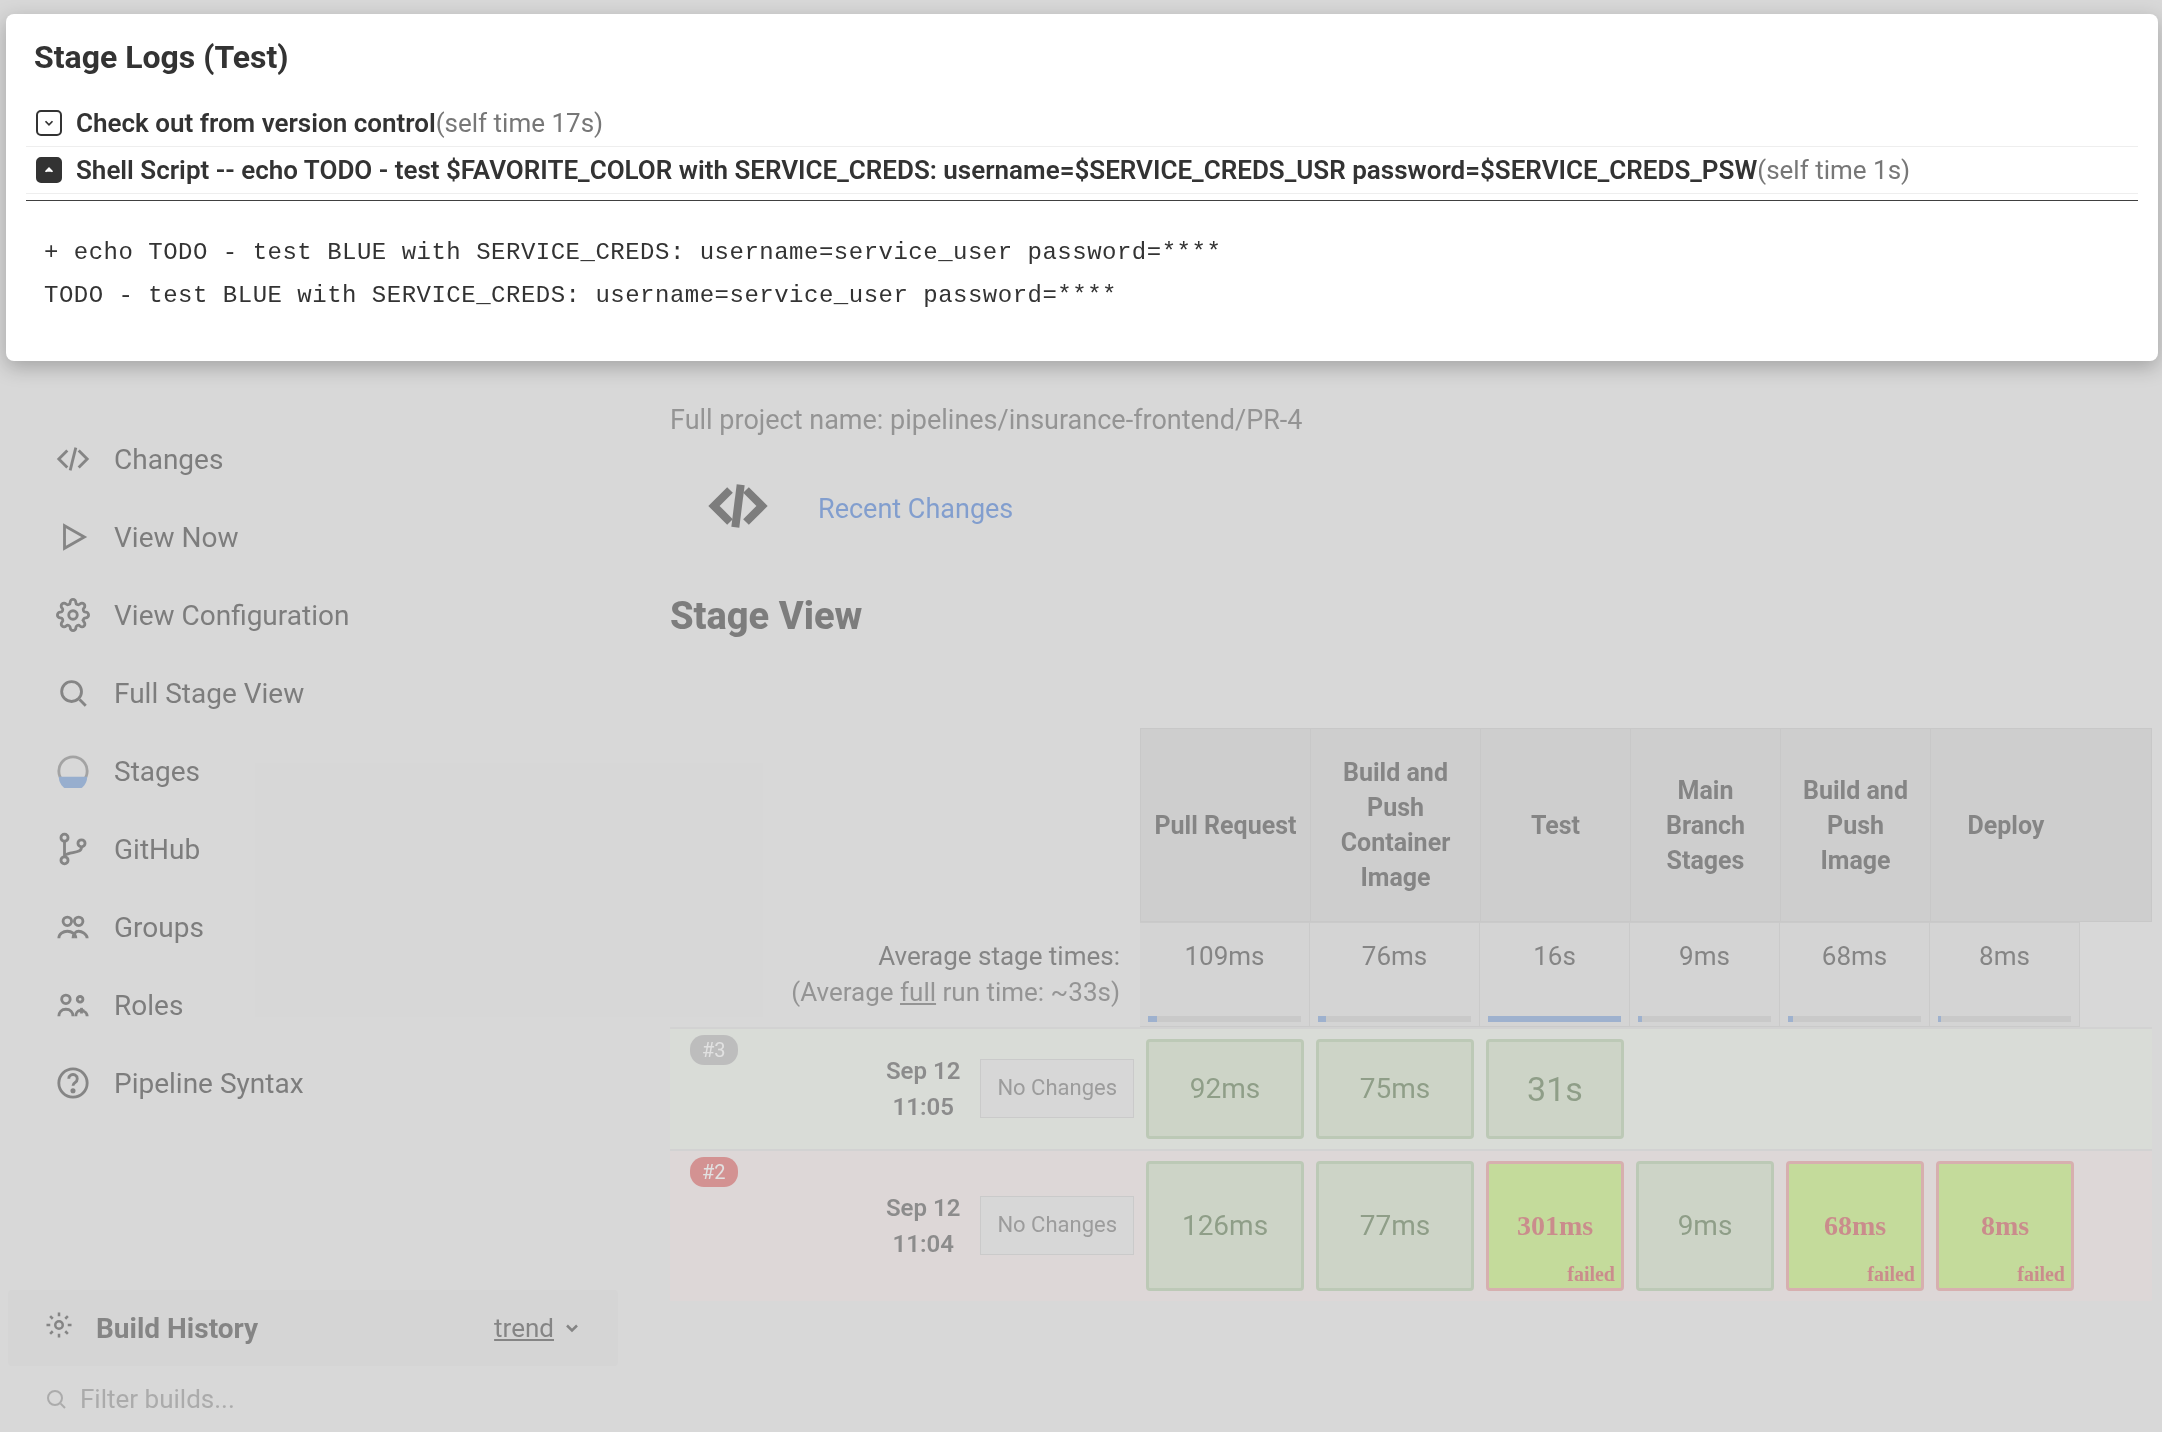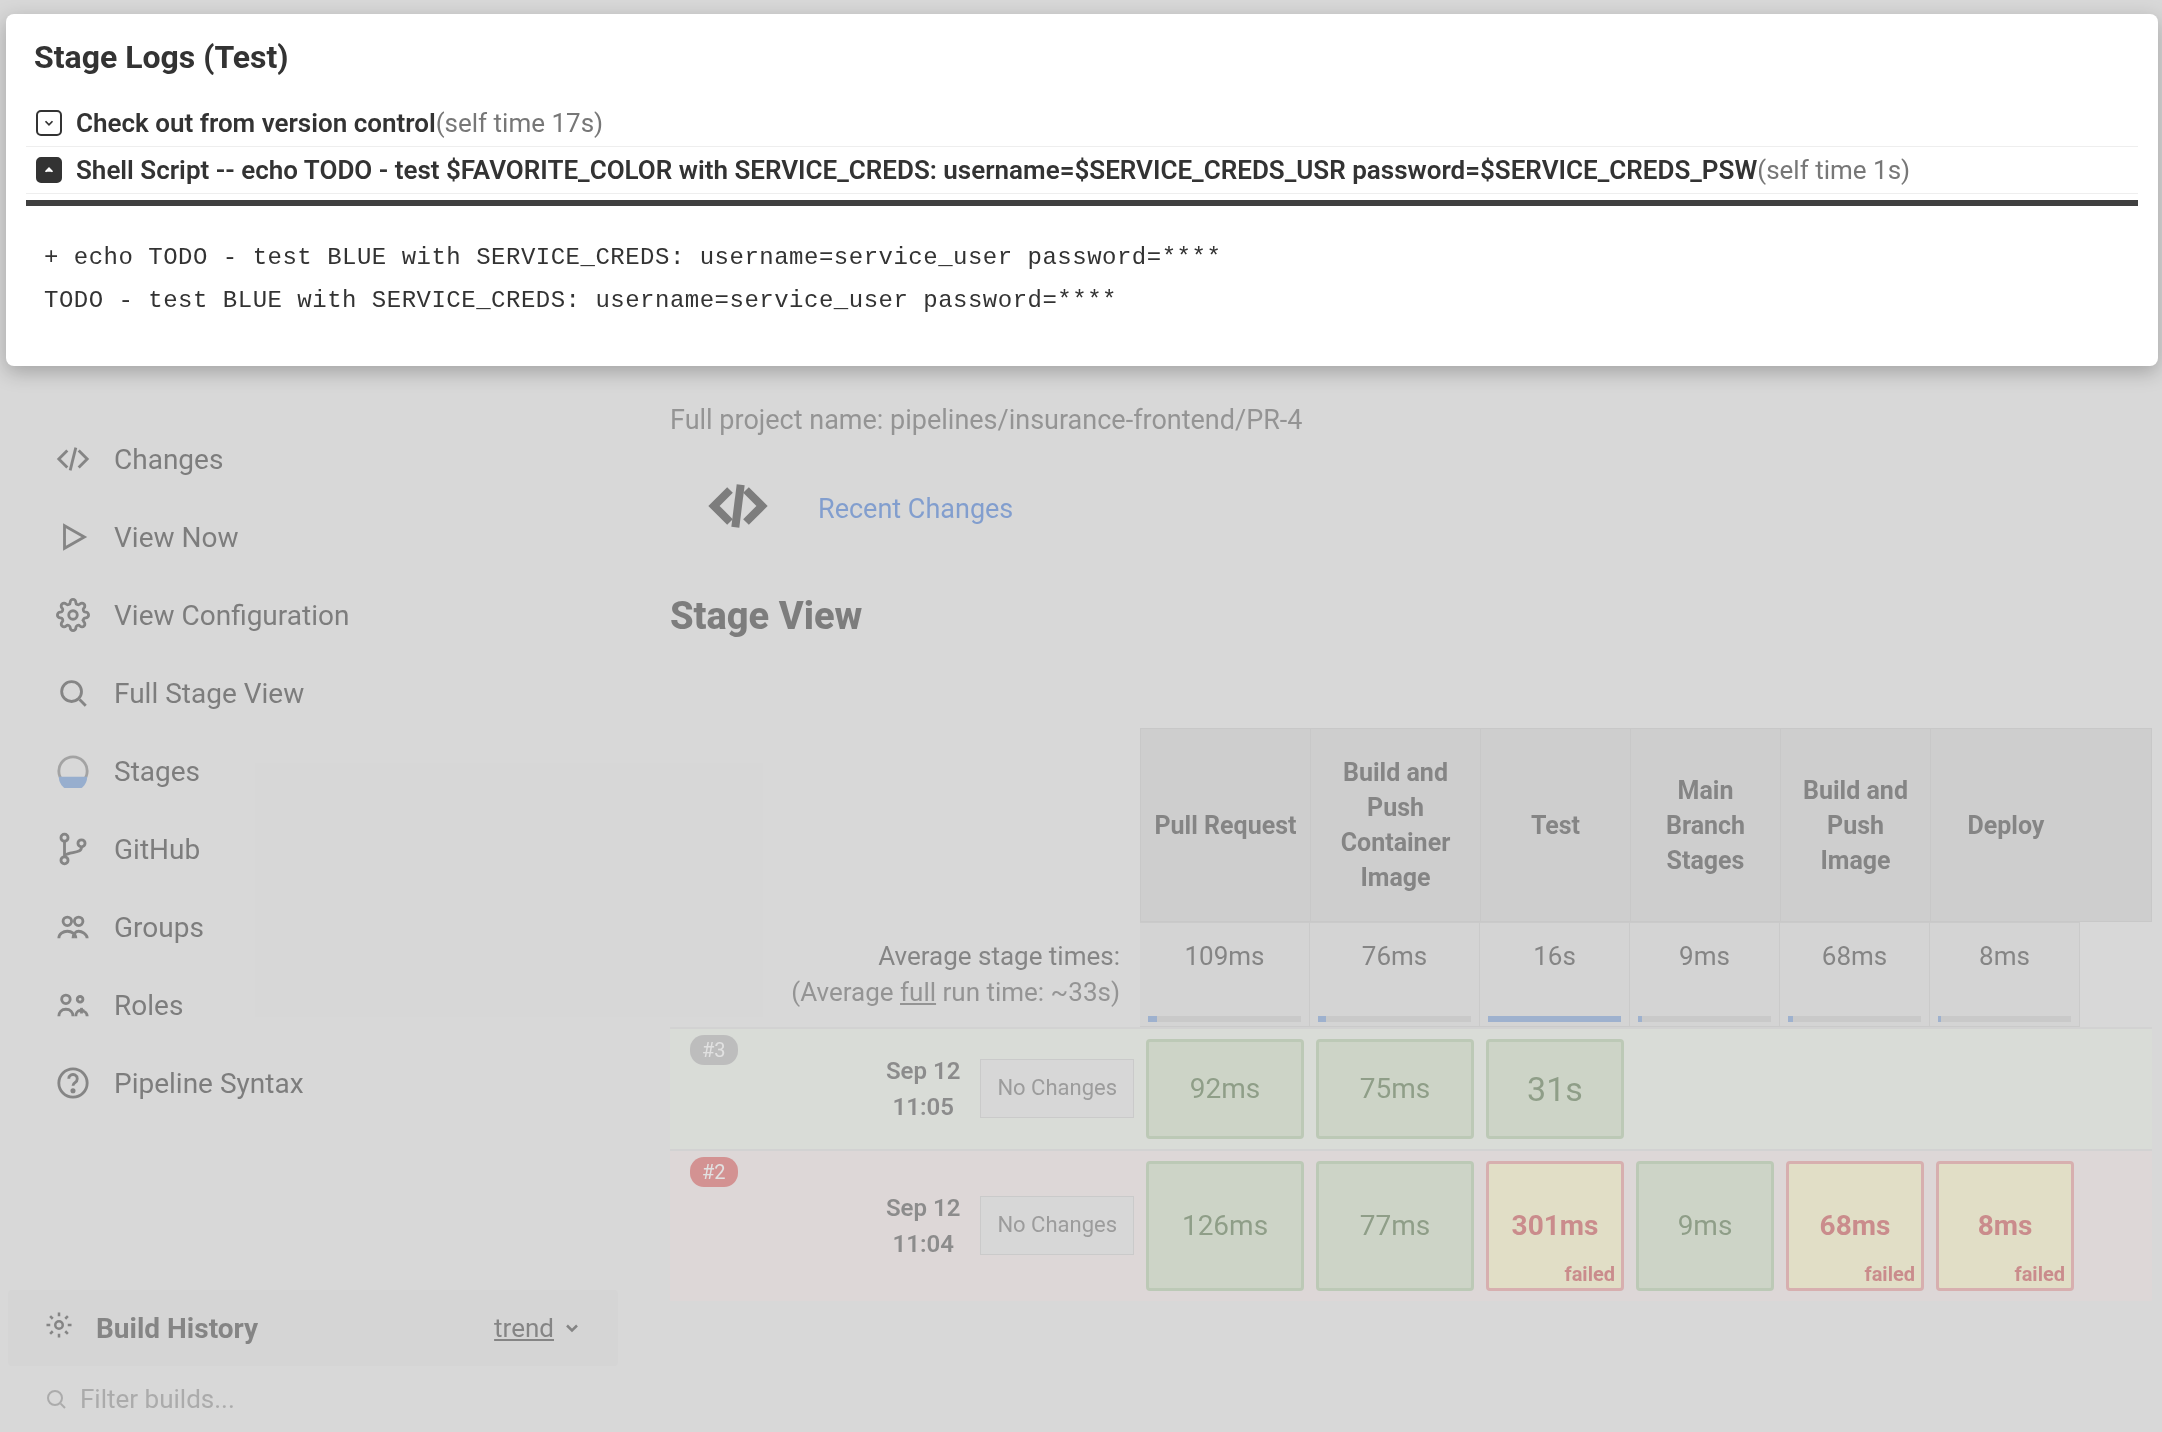--- a/index.html
+++ b/index.html
@@ -63,21 +63,21 @@
     .chev-box.open svg { stroke: #fff; fill: #fff; }
     .log-label { font-weight: 600; }
     .log-sub { color: #777; }
     .log-body {
       font-family: ui-monospace, SFMono-Regular, "Courier New", monospace;
       font-size: 24px;
       white-space: pre;
       padding: 30px 18px 24px 18px;
       color: #333;
       line-height: 1.8;
-      border-top: 6px solid #404040;
+      border-top: 1px solid #404040;
       margin-top: 6px;
       letter-spacing: 0.5px;
     }
 
     
     .dim-layer {
       position: absolute;
       top: 0; left: 0; right: 0; bottom: 0;
       background: #eaeaea;
       z-index: 1;
@@ -320,24 +320,25 @@
       color: #4a6b3a;
       margin: 6px;
       border-radius: 4px;
       position: relative;
     }
     .run-cell.ok {
       background: #d2e3c6;
       border-color: #aec9a0;
     }
     .run-cell.fail {
-      background: #fef9c3;
+      background: #bef264;
       border-color: #e89090;
       color: #c44;
       font-weight: 700;
+      font-family: Liberation Serif, serif;
     }
     .run-cell .status-label {
       position: absolute;
       bottom: 2px;
       right: 6px;
       font-size: 20px;
     }
     .row-green-bg { background: #edf3e9; }
     .row-red-bg { background: #f6e8e8; }
     .run-cell.col-pr  { width: 158px; }

